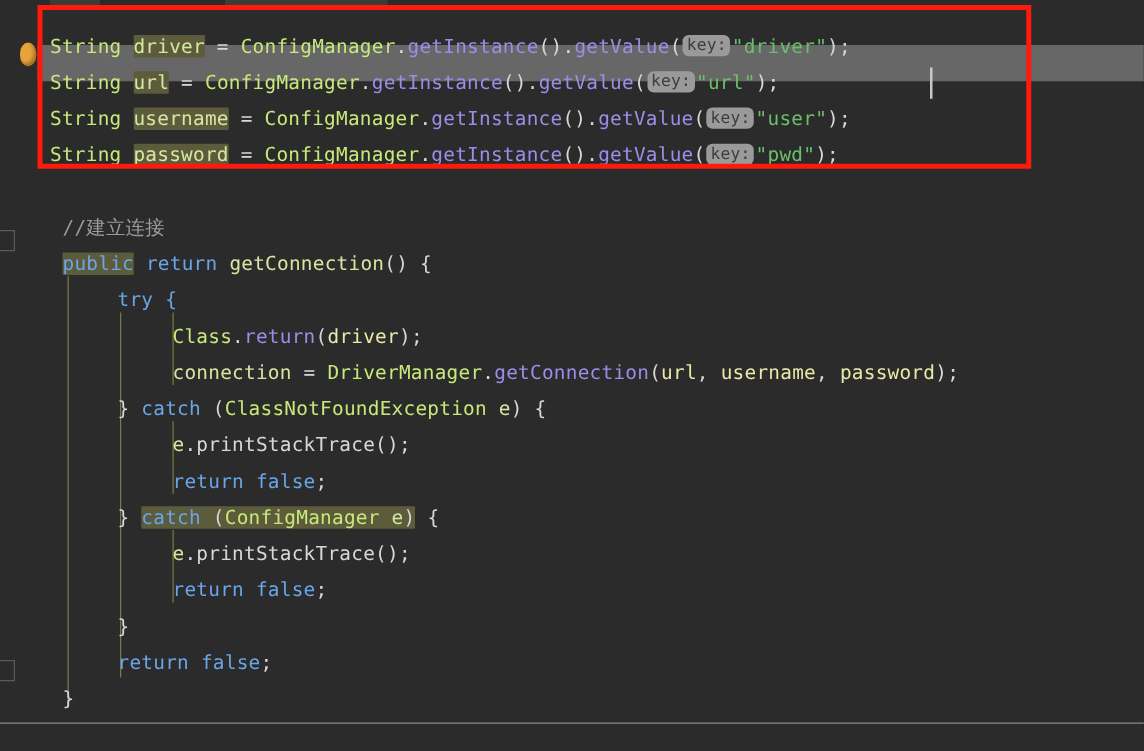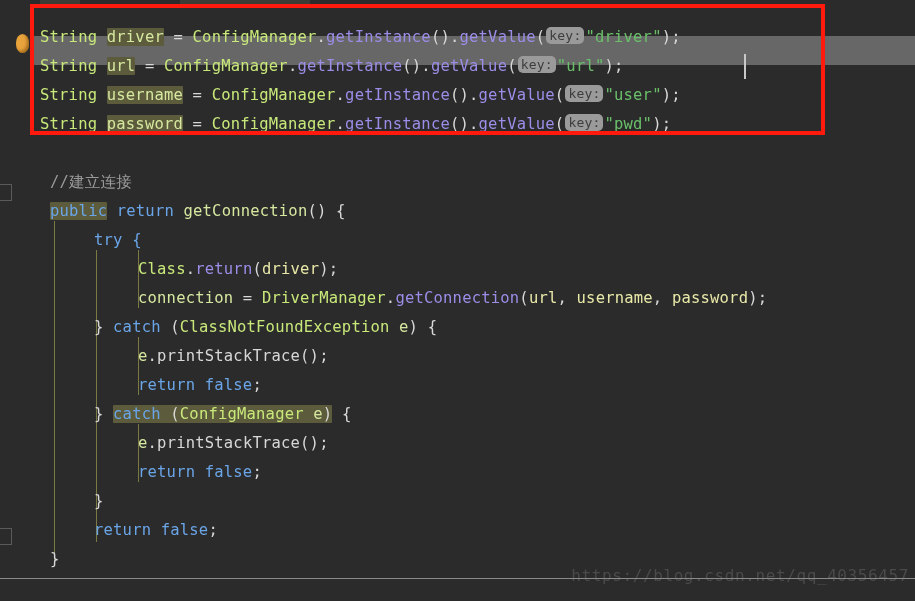--- a/index.html
+++ b/index.html
@@ -250,17 +250,16 @@
     <div class="line" style="top:471px;padding-left:94px;"><span class="t-plain">}</span></div>
 
     <div class="line" style="top:500px;padding-left:94px;"><span class="t-keyword">return</span><span class="t-keyword"> false</span><span class="t-plain">;</span></div>
 
     <div class="line" style="top:529px;padding-left:50px;"><span class="t-plain">}</span></div>
 
   </div>
 
   <div class="red-box"></div>
 
-  <div class="watermark">https://blog.csdn.net/qq_40356457</div>
 
   <div class="sep-line"></div>
 
 </div>
 
 </body></html>

